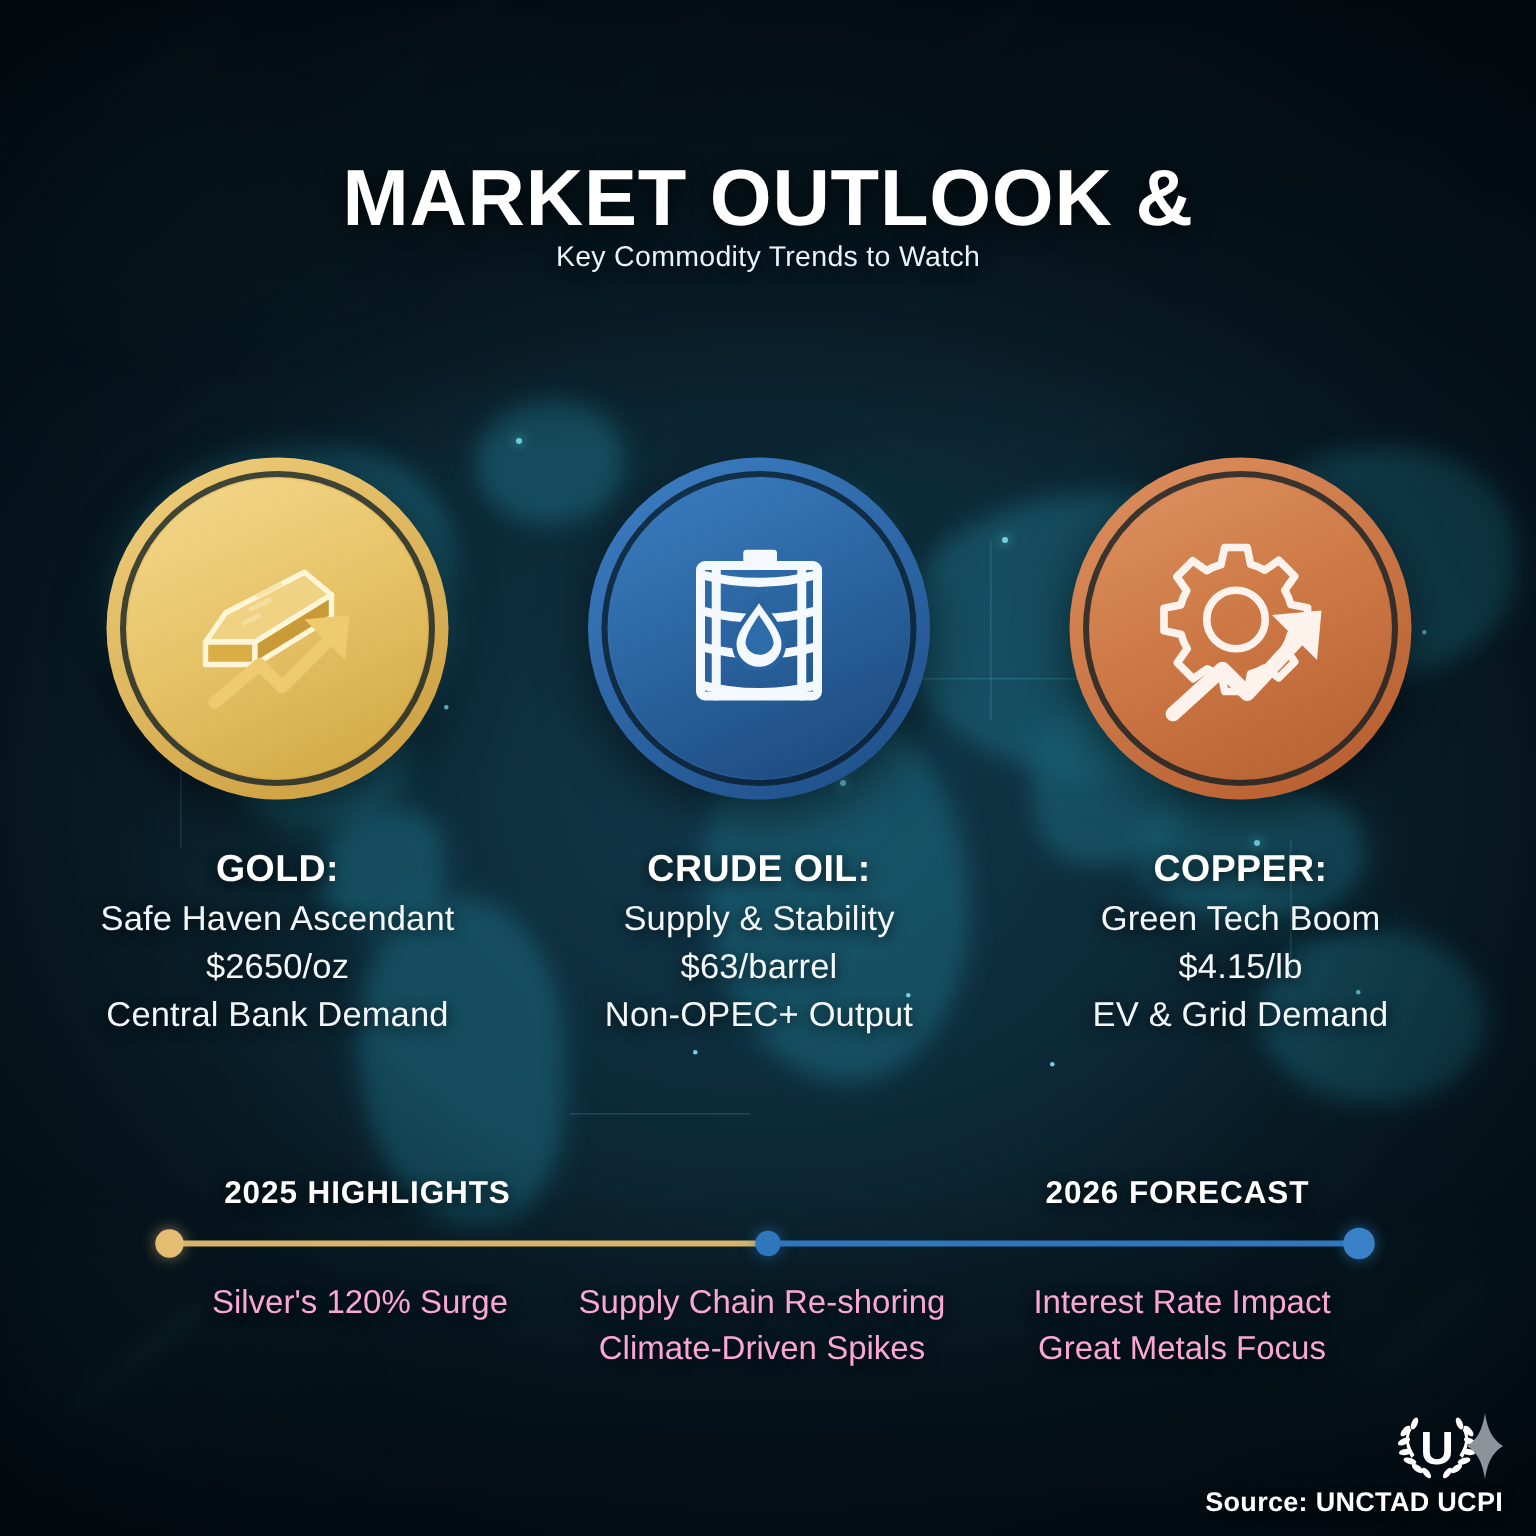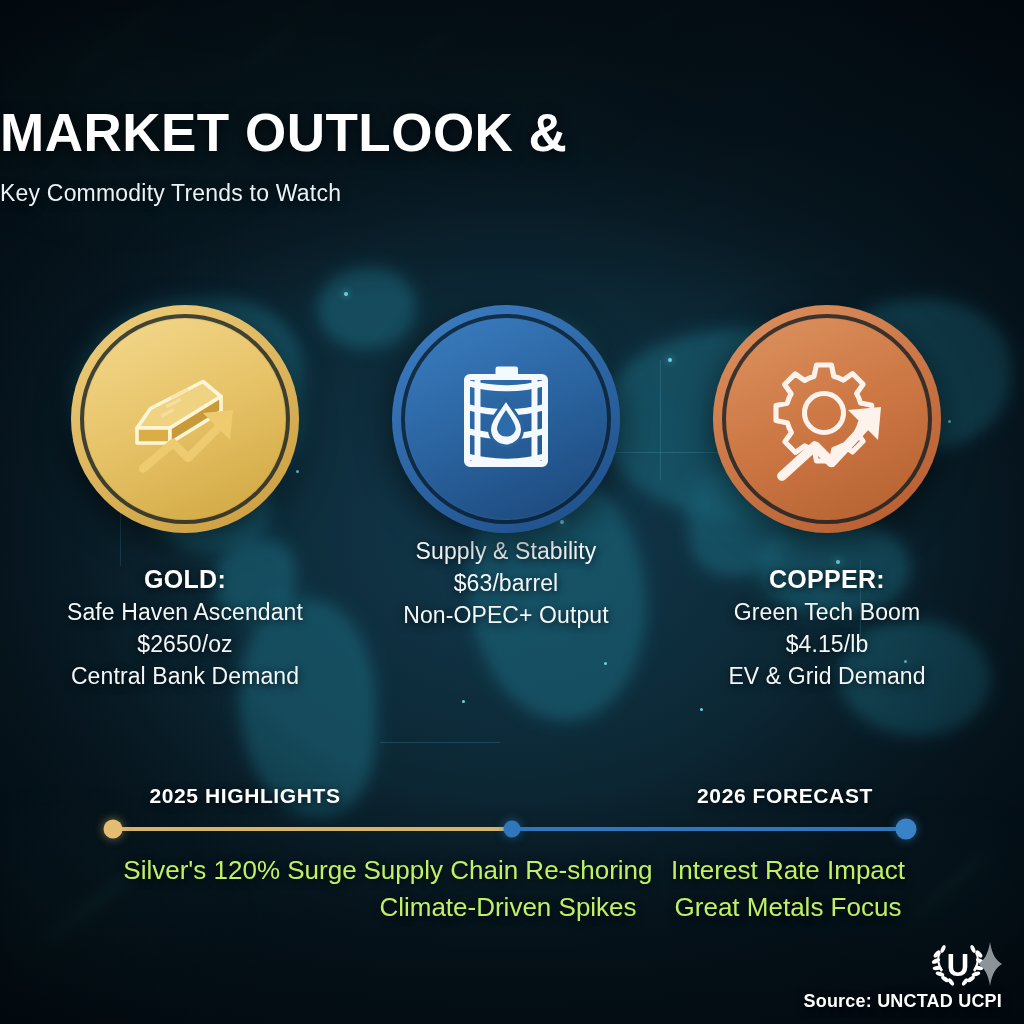--- a/index.html
+++ b/index.html
@@ -53,36 +53,36 @@
     filter:blur(7px);
     opacity:.62;
     box-shadow:0 0 26px rgba(60,200,225,.22);
   }
   .dots{position:absolute;inset:0;}
   .dot-pt{position:absolute;background:#7ff0ff;border-radius:50%;filter:blur(.4px);}
   .grid-line{position:absolute;background:rgba(110,220,240,.20);}
   .streak{position:absolute;border-radius:40%;filter:blur(6px);}
 
   
-  .header{position:absolute;left:0;right:0;top:104px;z-index:6;}
+  .header{position:absolute;left:0;right:0;top:104px;text-align:center;z-index:6;}
   .title{
     color:#ffffff;
     font-size:53px;
     font-weight:bold;
     letter-spacing:.5px;
     line-height:1.08;
     margin:0;
     text-shadow:0 3px 14px rgba(0,0,0,.75);
   }
   .title .l2{display:block;}
   .subtitle{
     color:#e9f2f7;
-    font-size:23px;
+    font-size:19px;
     font-weight:normal;
-    margin-top:19px;
+    margin-top:0;
     letter-spacing:.2px;
     text-shadow:0 2px 10px rgba(0,0,0,.7);
   }
 
   
   .cols{
     position:absolute;top:305px;left:40px;right:52px;
     display:flex;justify-content:space-between;z-index:6;
   }
   .col{width:290px;display:flex;flex-direction:column;align-items:center;}
@@ -144,21 +144,21 @@
   }
   .tl-node.n1{left:113px;width:19px;height:19px;background:#e4bd72;box-shadow:0 0 10px rgba(228,189,114,.55);}
   .tl-node.n2{left:512px;width:17px;height:17px;background:#2f76bd;box-shadow:0 0 10px rgba(47,118,189,.6);}
   .tl-node.n3{left:906px;width:21px;height:21px;background:#3a82c8;box-shadow:0 0 10px rgba(58,130,200,.6);}
   .tl-cols{position:relative;margin-top:12px;height:68px;}
   .tl-col{position:absolute;top:0;transform:translateX(-50%);text-align:center;}
   .tl-col.left{left:240px;}
   .tl-col.mid{left:508px;}
   .tl-col.right{left:788px;}
   .tl-item{
-    color:#bef264;font-size:26px;line-height:1.42;
+    color:#f9a8d4;font-size:22px;line-height:1.42;
     text-shadow:0 2px 9px rgba(0,0,0,.8);white-space:nowrap;
   }
 
   
   .source-block{position:absolute;right:22px;bottom:12px;z-index:7;text-align:right;}
   .logo-row{display:flex;align-items:center;justify-content:flex-end;gap:2px;height:52px;margin-bottom:1px;}
   .source-text{
     color:#ffffff;font-size:18px;font-weight:bold;letter-spacing:.2px;
     text-shadow:0 2px 8px rgba(0,0,0,.85);
   }
@@ -285,20 +285,21 @@
             <path d="M24 58 Q50 65 76 58"></path>
             <path d="M24 75 Q50 82 76 75"></path>
             <line x1="31" y1="22" x2="31" y2="80"></line>
             <line x1="69" y1="22" x2="69" y2="80"></line>
           </g>
           <rect x="43" y="15" width="15" height="6" rx="1.5" fill="#f4f9ff"></rect>
           <path d="M50 37 C44 46 39 51 39 57 A11 11 0 0 0 61 57 C61 51 56 46 50 37 Z" fill="#f4f9ff" stroke="#2a639f" stroke-width="2"></path>
           <path d="M50 44 C46 50 44 53.5 44 57 A6.5 6.5 0 0 0 56.5 57 C56.5 53.5 54 50 50 44 Z" fill="#2d6cab"></path>
         </svg>
       </div>
+      <div class="c-head">CRUDE OIL:</div>
       <div class="c-line">Supply &amp; Stability</div>
       <div class="c-line">$63/barrel</div>
       <div class="c-line">Non-OPEC+ Output</div>
     </div>
 
     <div class="col">
       <div class="badge copper">
         <div class="ring-outer"></div>
         <div class="ring-gap"></div>
         <div class="face"></div>

